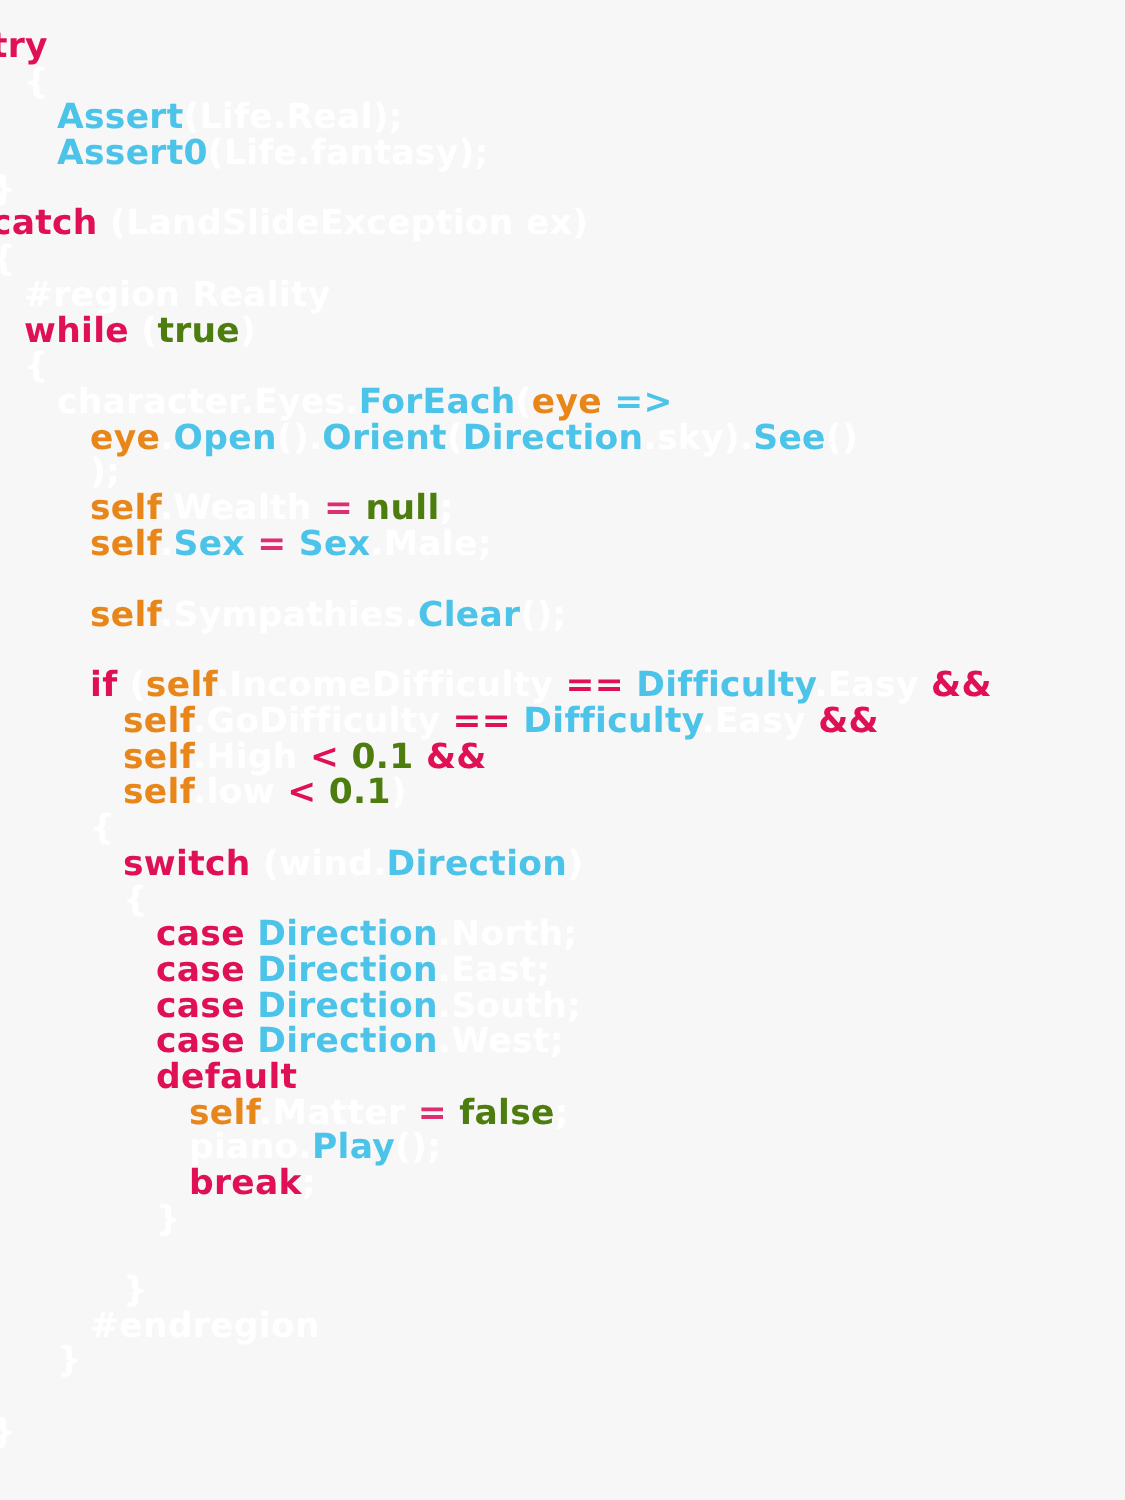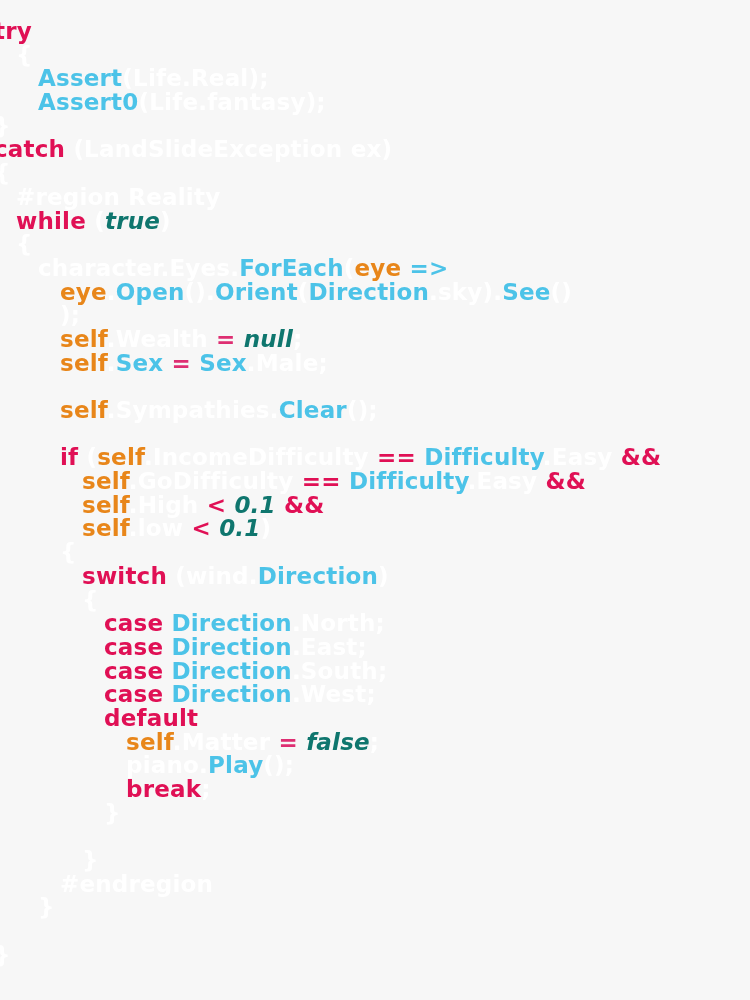--- a/index.html
+++ b/index.html
@@ -28,21 +28,21 @@
     font-weight: 700;
   }
   .line {
     white-space: pre;
     height: 23.7px;
   }
   
   .kw   { color: #e01055; }      
   .type { color: #4cc3e8; }      
   .id   { color: #e8861a; }      
-  .lit  { color: #0f766e; font-style: italic; }      
+  .lit  { color: #4d7c0f; }      
   .op   { color: #e01055; }      
   .eq   { color: #de2e72; }      
   .arrow{ color: #4cc3e8; }      
   .pl   { color: #ffffff; }      
   .pp   { color: #ffffff; }      
   .br   { color: #ffffff; }      
 </style>
 </head>
 <body>
 

